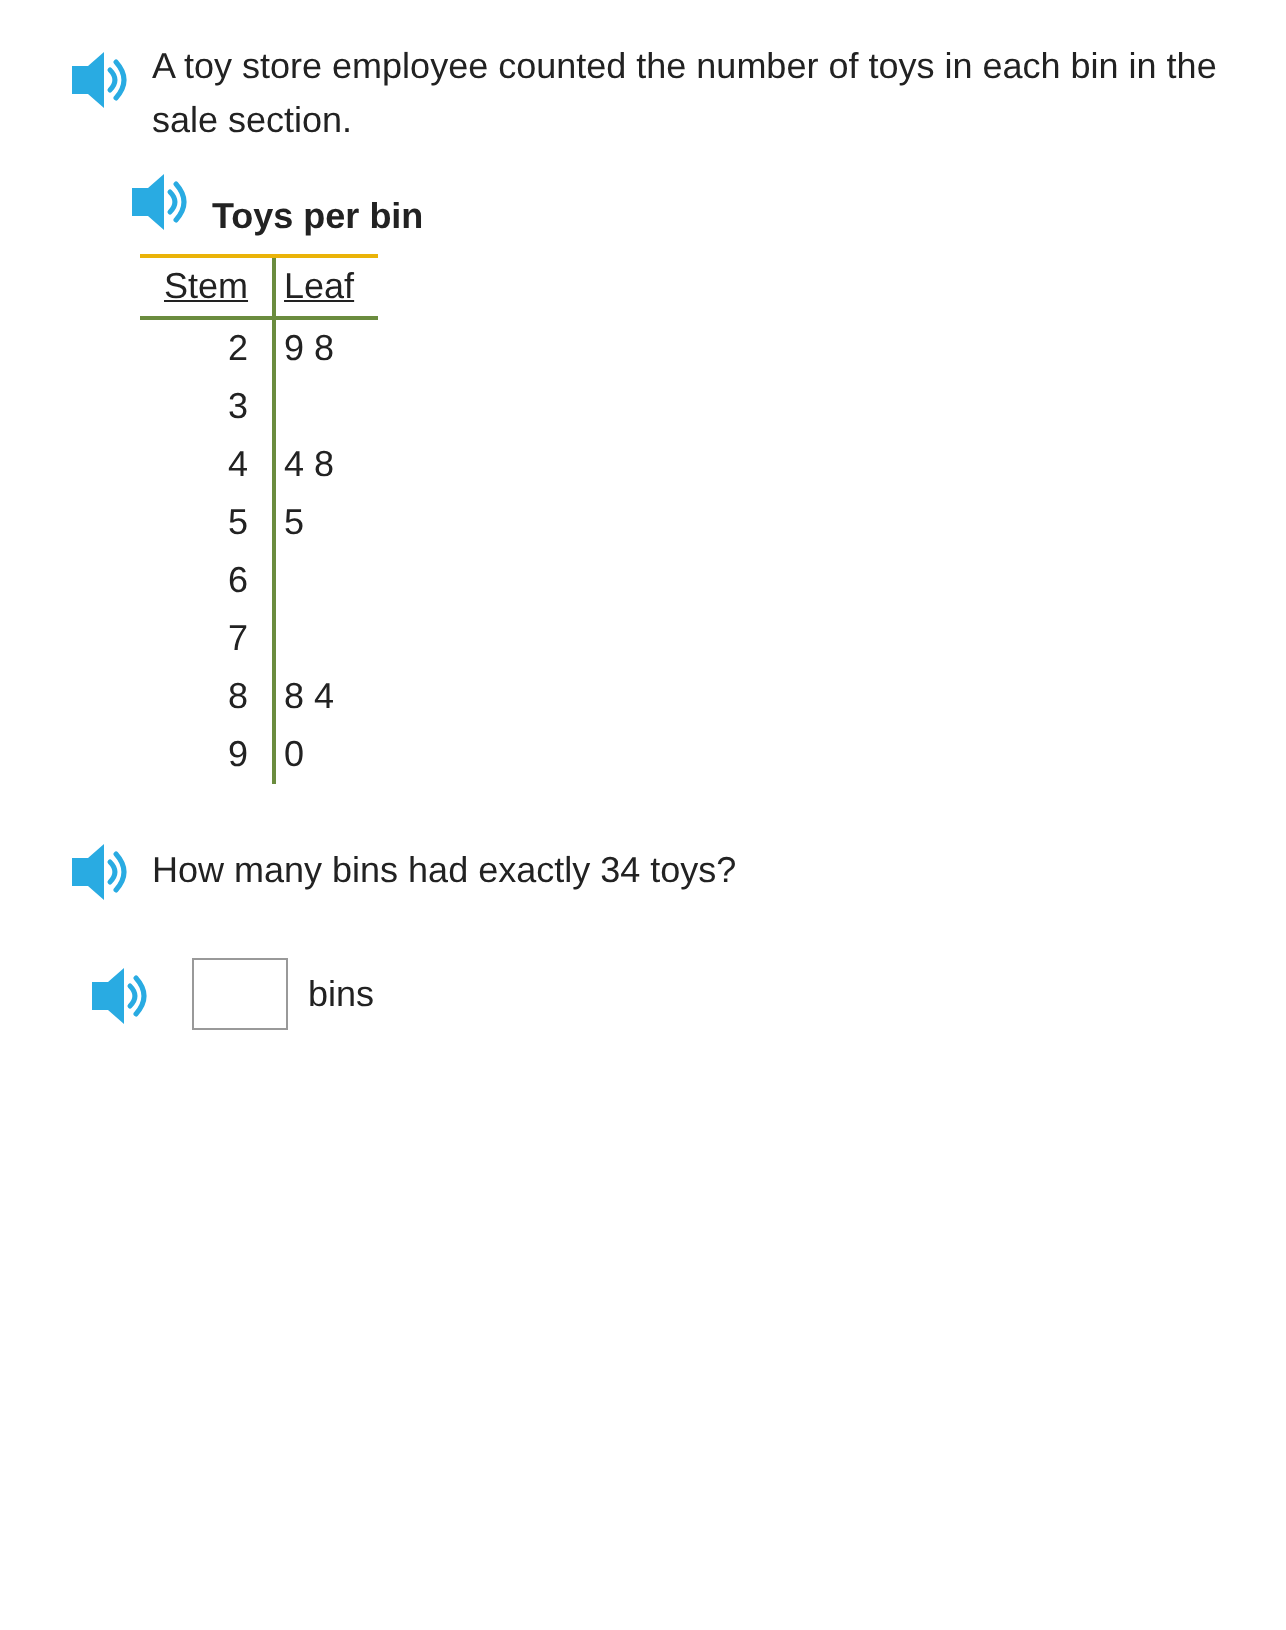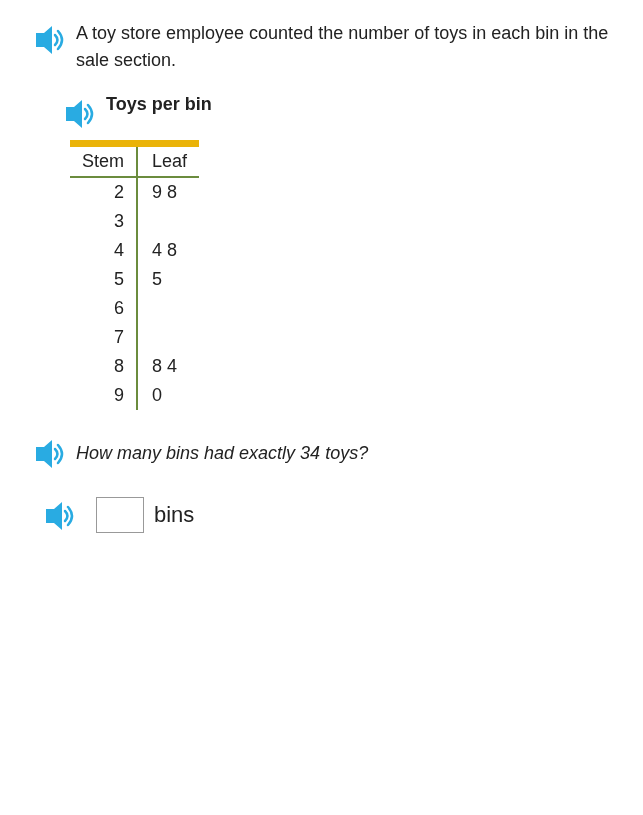--- a/index.html
+++ b/index.html
@@ -14,21 +14,21 @@
       background: #ffffff;
       font-family: Arial, sans-serif;
       font-size: 18px;
       color: #222;
       padding: 20px 30px;
     }
 
     .section {
       display: flex;
       align-items: flex-start;
-      margin-bottom: 20px;
+      margin-bottom: 7px;
     }
 
     .sound-icon {
       width: 36px;
       height: 36px;
       flex-shrink: 0;
       margin-right: 10px;
       margin-top: 2px;
     }
 
@@ -43,21 +43,21 @@
       color: #222;
     }
 
     .table-section {
       margin-left: 30px;
       margin-bottom: 24px;
     }
 
     .table-title-row {
       display: flex;
-      align-items: flex-start;
+      align-items: flex-end;
       margin-bottom: 8px;
     }
 
     .table-title {
       font-size: 18px;
       font-weight: bold;
       color: #222;
     }
 
     .stem-leaf-table {
@@ -68,46 +68,46 @@
     .stem-leaf-table th,
     .stem-leaf-table td {
       text-align: right;
       padding: 4px 12px 4px 12px;
       font-size: 18px;
       color: #222;
     }
 
     .stem-leaf-table th {
       font-weight: normal;
-      border-top: 7px solid #eab308;
+      border-top: 2px solid #eab308;
       border-bottom: 2px solid #6b8c3e;
+      text-decoration: underline;
     }
 
     .stem-leaf-table td {
       border: none;
     }
 
     .stem-leaf-table .leaf-header,
     .stem-leaf-table .leaf-cell {
       text-align: left;
       border-left: 2px solid #6b8c3e;
-      padding-left: 14px;
+      padding-left: 4px;
     }
 
     .stem-leaf-table .stem-header,
     .stem-leaf-table .stem-cell {
       text-align: right;
       min-width: 60px;
     }
 
     .question-section {
       display: flex;
       align-items: center;
       margin-bottom: 24px;
-      font-style: italic;
     }
 
     .question-text {
       font-size: 18px;
       color: #222;
     }
 
     .answer-section {
       display: flex;
       align-items: center;
@@ -119,21 +119,21 @@
       height: 36px;
       border: 1.5px solid #999;
       margin-left: 10px;
       margin-right: 10px;
       font-size: 18px;
       text-align: center;
       outline: none;
     }
 
     .answer-label {
-      font-size: 22px;
+      font-size: 18px;
       color: #222;
     }
   </style>
 </head>
 <body>
 
 <div class="section">
   <div class="sound-icon">
     <svg viewBox="0 0 36 36" fill="none" xmlns="http://www.w3.org/2000/svg">
       <polygon points="6,11 14,11 22,4 22,32 14,25 6,25" fill="#29abe2"></polygon>

